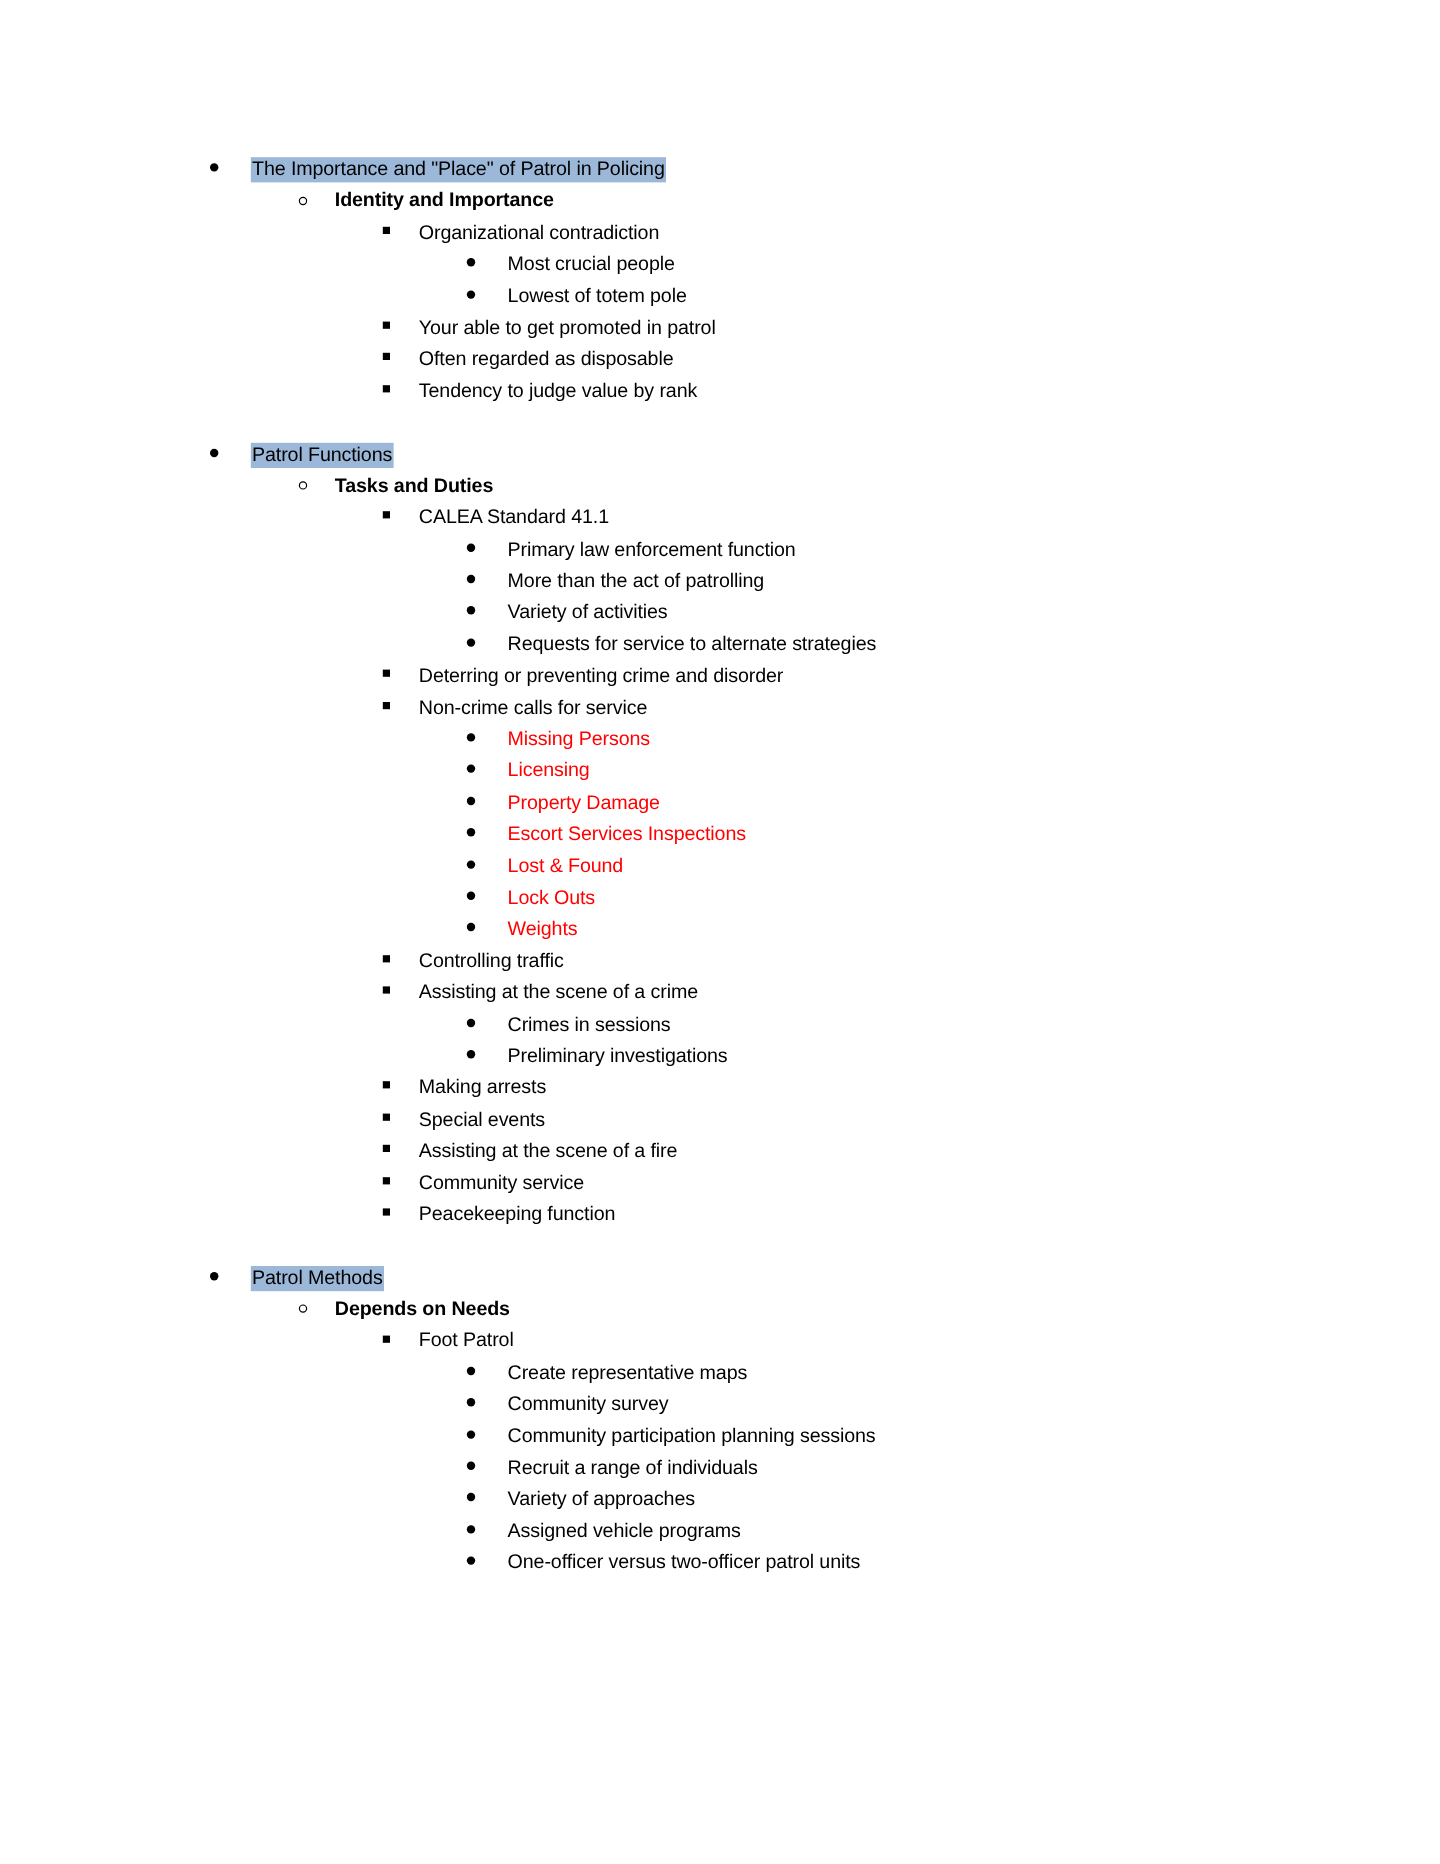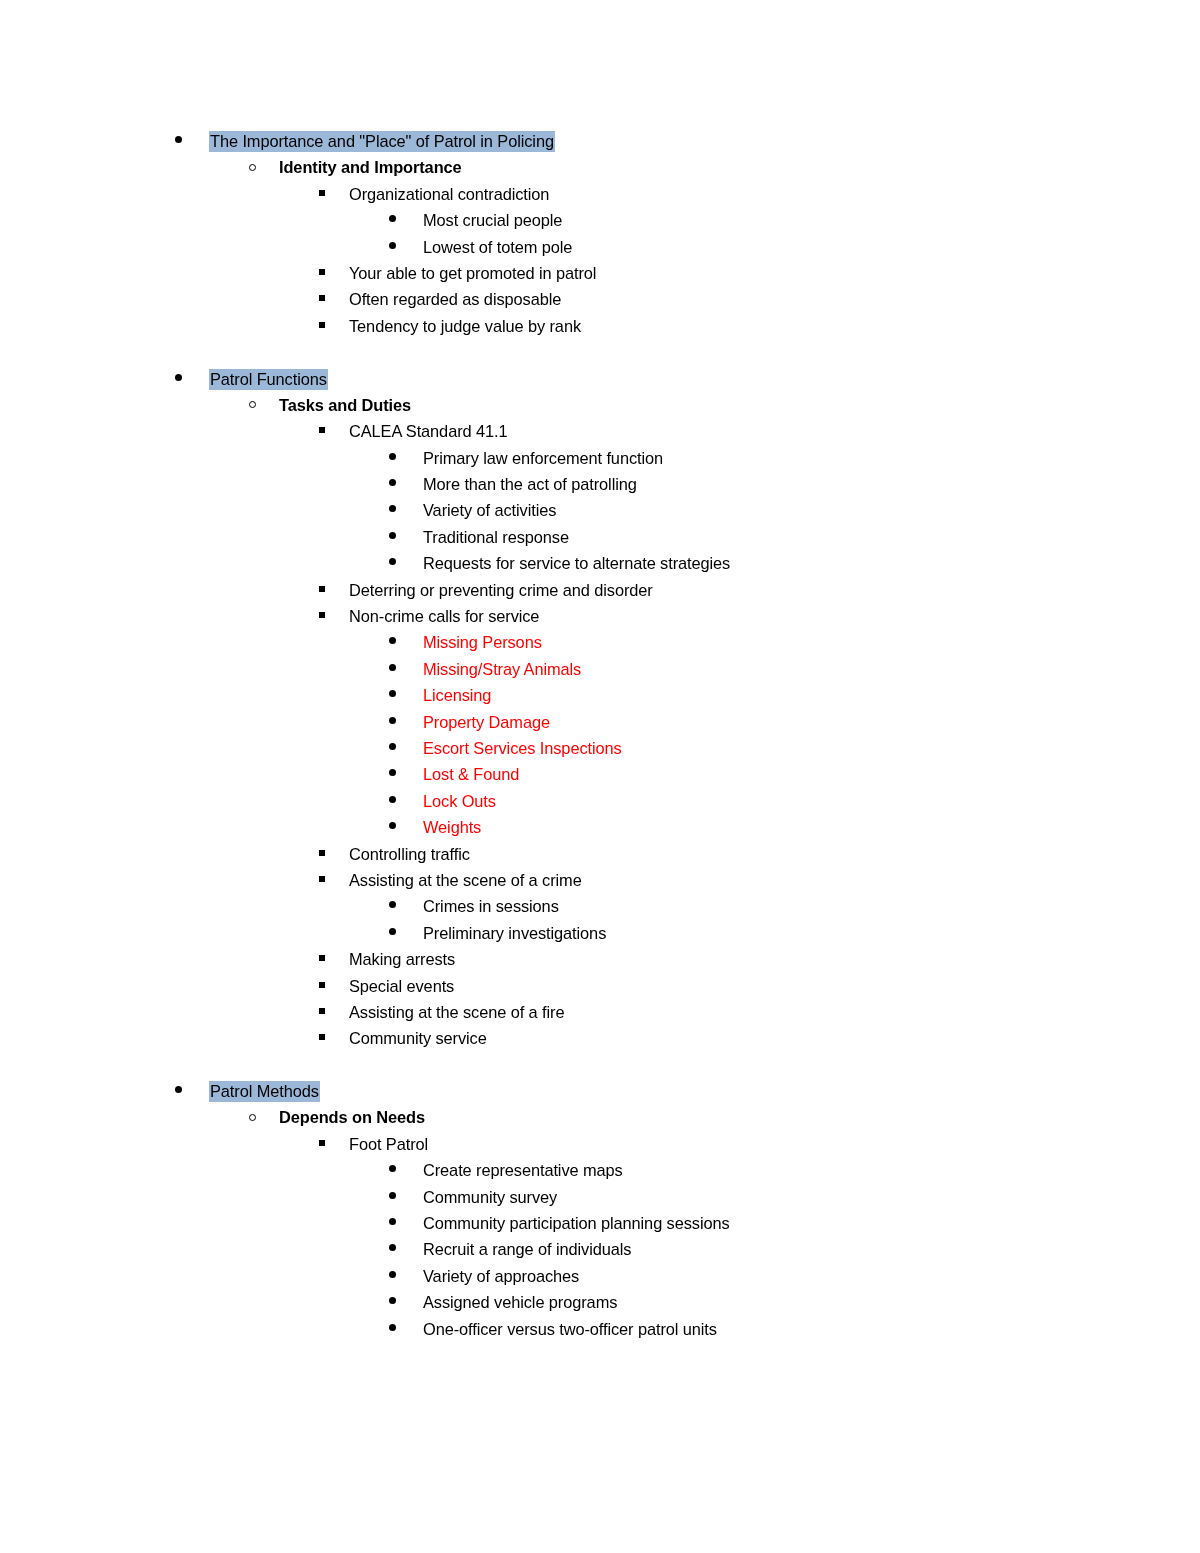--- a/index.html
+++ b/index.html
@@ -166,44 +166,36 @@
       <div class="row lvl4">
         <span class="marker"><span class="disc"></span></span>
         <span class="txt">More than the act of patrolling</span>
       </div>
       <div class="row lvl4">
         <span class="marker"><span class="disc"></span></span>
         <span class="txt">Variety of activities</span>
       </div>
       <div class="row lvl4">
         <span class="marker"><span class="disc"></span></span>
-        <span class="txt">Traditional response</span>
-      </div>
-      <div class="row lvl4">
-        <span class="marker"><span class="disc"></span></span>
         <span class="txt">Requests for service to alternate strategies</span>
       </div>
       <div class="row lvl3">
         <span class="marker"><span class="sq"></span></span>
         <span class="txt">Deterring or preventing crime and disorder</span>
       </div>
       <div class="row lvl3">
         <span class="marker"><span class="sq"></span></span>
         <span class="txt">Non-crime calls for service</span>
       </div>
       <div class="row lvl4">
         <span class="marker"><span class="disc"></span></span>
         <span class="txt red">Missing Persons</span>
       </div>
       <div class="row lvl4">
         <span class="marker"><span class="disc"></span></span>
-        <span class="txt red">Missing/Stray Animals</span>
-      </div>
-      <div class="row lvl4">
-        <span class="marker"><span class="disc"></span></span>
         <span class="txt red">Licensing</span>
       </div>
       <div class="row lvl4">
         <span class="marker"><span class="disc"></span></span>
         <span class="txt red">Property Damage</span>
       </div>
       <div class="row lvl4">
         <span class="marker"><span class="disc"></span></span>
         <span class="txt red">Escort Services Inspections</span>
       </div>
@@ -243,20 +235,24 @@
         <span class="marker"><span class="sq"></span></span>
         <span class="txt">Special events</span>
       </div>
       <div class="row lvl3">
         <span class="marker"><span class="sq"></span></span>
         <span class="txt">Assisting at the scene of a fire</span>
       </div>
       <div class="row lvl3">
         <span class="marker"><span class="sq"></span></span>
         <span class="txt">Community service</span>
+      </div>
+      <div class="row lvl3">
+        <span class="marker"><span class="sq"></span></span>
+        <span class="txt">Peacekeeping function</span>
       </div>
       <div class="row spacer"></div>
       <div class="row lvl1">
         <span class="marker"><span class="disc"></span></span>
         <span class="txt"><span class="hl">Patrol Methods</span></span>
       </div>
       <div class="row lvl2">
         <span class="marker"><span class="ring"></span></span>
         <span class="txt">Depends on Needs</span>
       </div>

